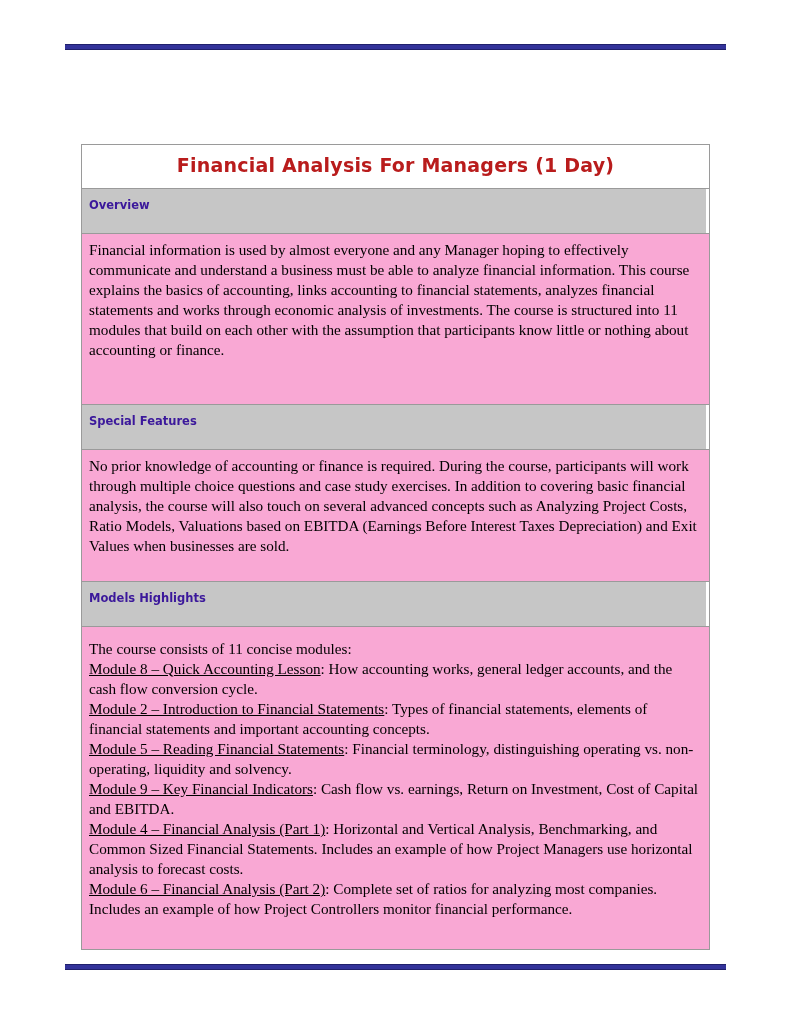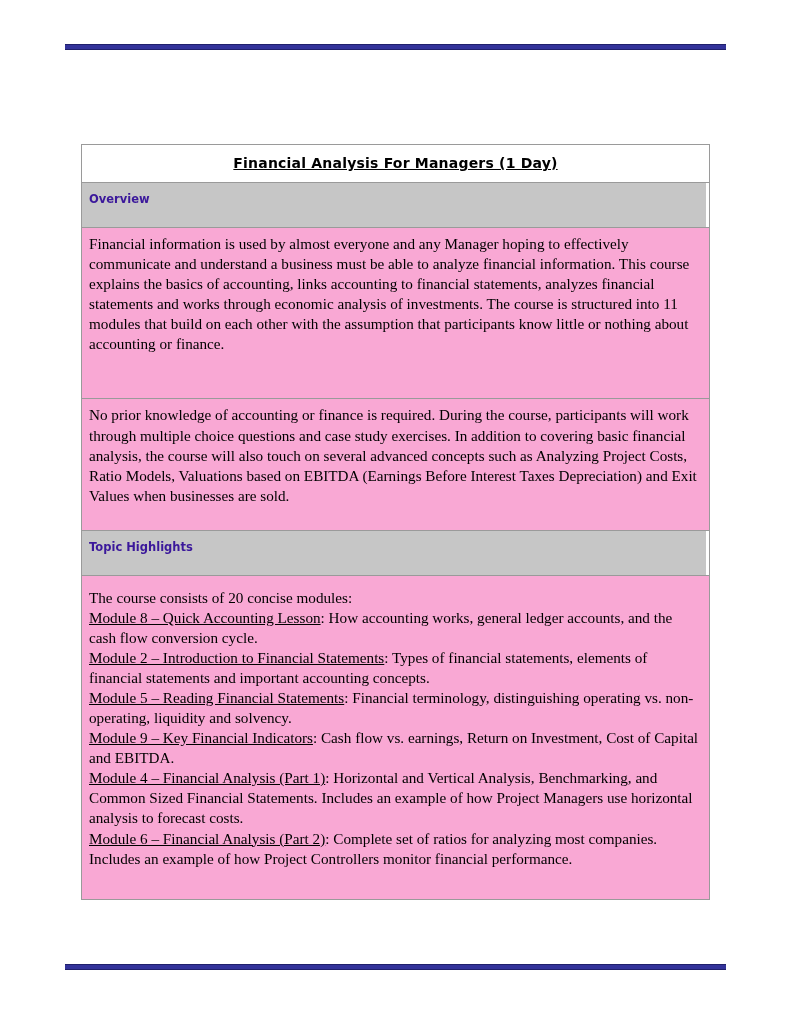--- a/index.html
+++ b/index.html
@@ -54,25 +54,24 @@
 
   .title-row {
     border-bottom: 1px solid #9a9a9a;
     background: #ffffff;
     padding: 10px 6px 11px 6px;
     text-align: center;
   }
   .doc-title {
     font-family: "DejaVu Sans", "Liberation Sans", sans-serif;
     font-weight: bold;
-    font-size: 14px;
-    color: #000000;
+    font-size: 19px;
+    color: #b91c1c;
     letter-spacing: 0.2px;
     line-height: 1.15;
-    text-decoration: underline;
   }
 
   
   .section-head {
     background: #c6c6c6;
     border-top: 1px solid #9a9a9a;
     border-bottom: 1px solid #9a9a9a;
     padding: 0;
     position: relative;
   }
@@ -142,38 +141,45 @@
         </td>
       </tr>
       <tr>
         <td class="section-body">
           <div class="body-text">Financial information is used by almost everyone and any Manager hoping to effectively communicate and understand a business must be able to analyze financial information. This course explains the basics of accounting, links accounting to financial statements, analyzes financial statements and works through economic analysis of investments. The course is structured into 11 modules that build on each other with the assumption that participants know little or nothing about accounting or finance.</div>
           <div class="spacer-overview"></div>
         </td>
       </tr>
 
       <tr>
+        <td class="section-head">
+          <div class="section-head-inner">
+            <span class="section-head-label">Special Features</span>
+          </div>
+        </td>
+      </tr>
+      <tr>
         <td class="section-body">
           <div class="body-text">No prior knowledge of accounting or finance is required. During the course, participants will work through multiple choice questions and case study exercises. In addition to covering basic financial analysis, the course will also touch on several advanced concepts such as Analyzing Project Costs, Ratio Models, Valuations based on EBITDA (Earnings Before Interest Taxes Depreciation) and Exit Values when businesses are sold.</div>
           <div class="spacer-features"></div>
         </td>
       </tr>
 
       <tr>
         <td class="section-head">
           <div class="section-head-inner">
-            <span class="section-head-label">Topic Highlights</span>
+            <span class="section-head-label">Models Highlights</span>
           </div>
         </td>
       </tr>
       <tr>
         <td class="section-body last">
           <div class="topic-pad-top"></div>
           <div class="body-text">
-            <p class="module-intro">The course consists of 20 concise modules:</p>
+            <p class="module-intro">The course consists of 11 concise modules:</p>
             <div class="module-list">
               <p class="module-item">
                 <span class="module-title">Module 8 – Quick Accounting Lesson</span><span>: How accounting works, general ledger accounts, and the cash flow conversion cycle.</span>
               </p>
               <p class="module-item">
                 <span class="module-title">Module 2 – Introduction to Financial Statements</span><span>: Types of financial statements, elements of financial statements and important accounting concepts.</span>
               </p>
               <p class="module-item">
                 <span class="module-title">Module 5 – Reading Financial Statements</span><span>: Financial terminology, distinguishing operating vs. non-operating, liquidity and solvency.</span>
               </p>

